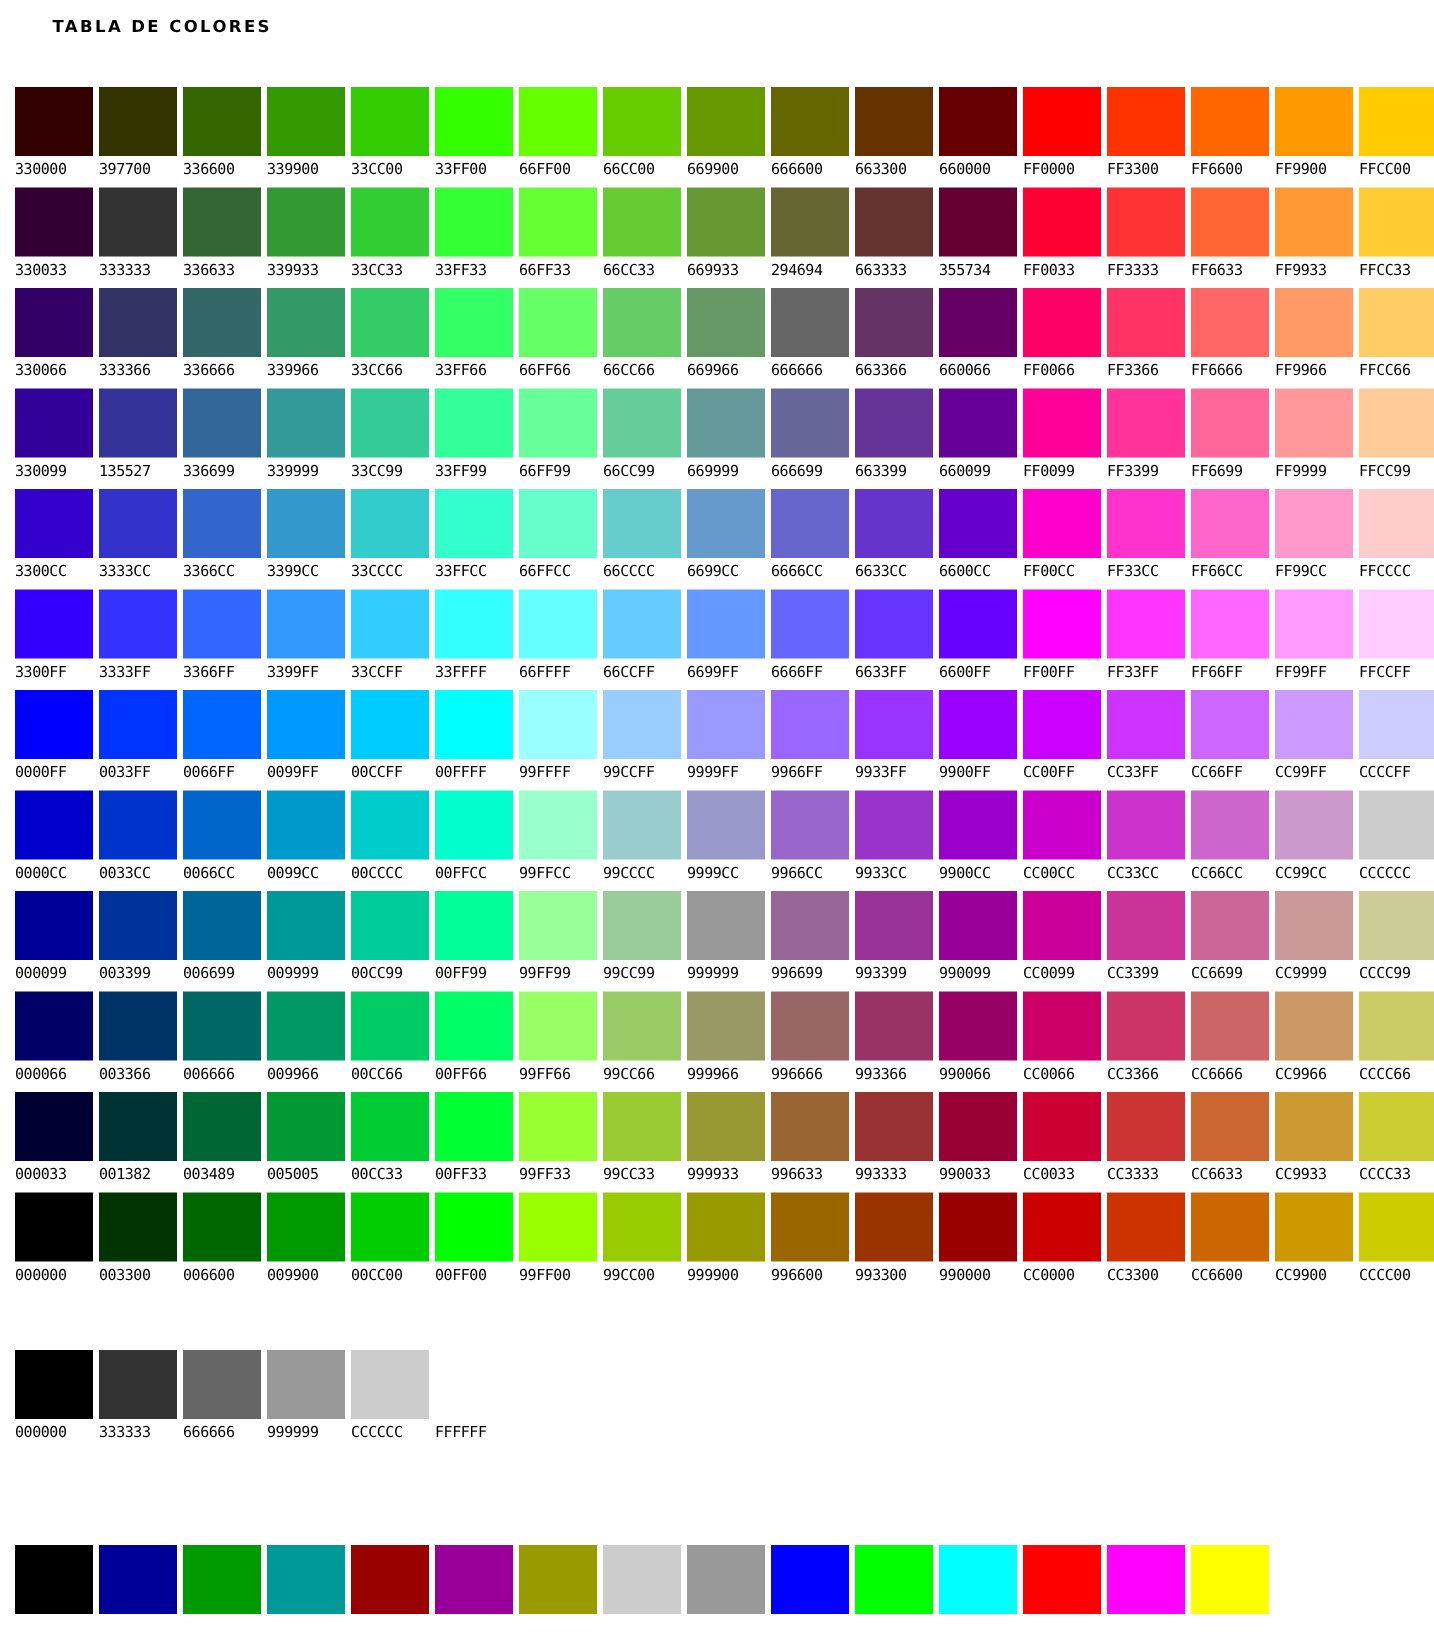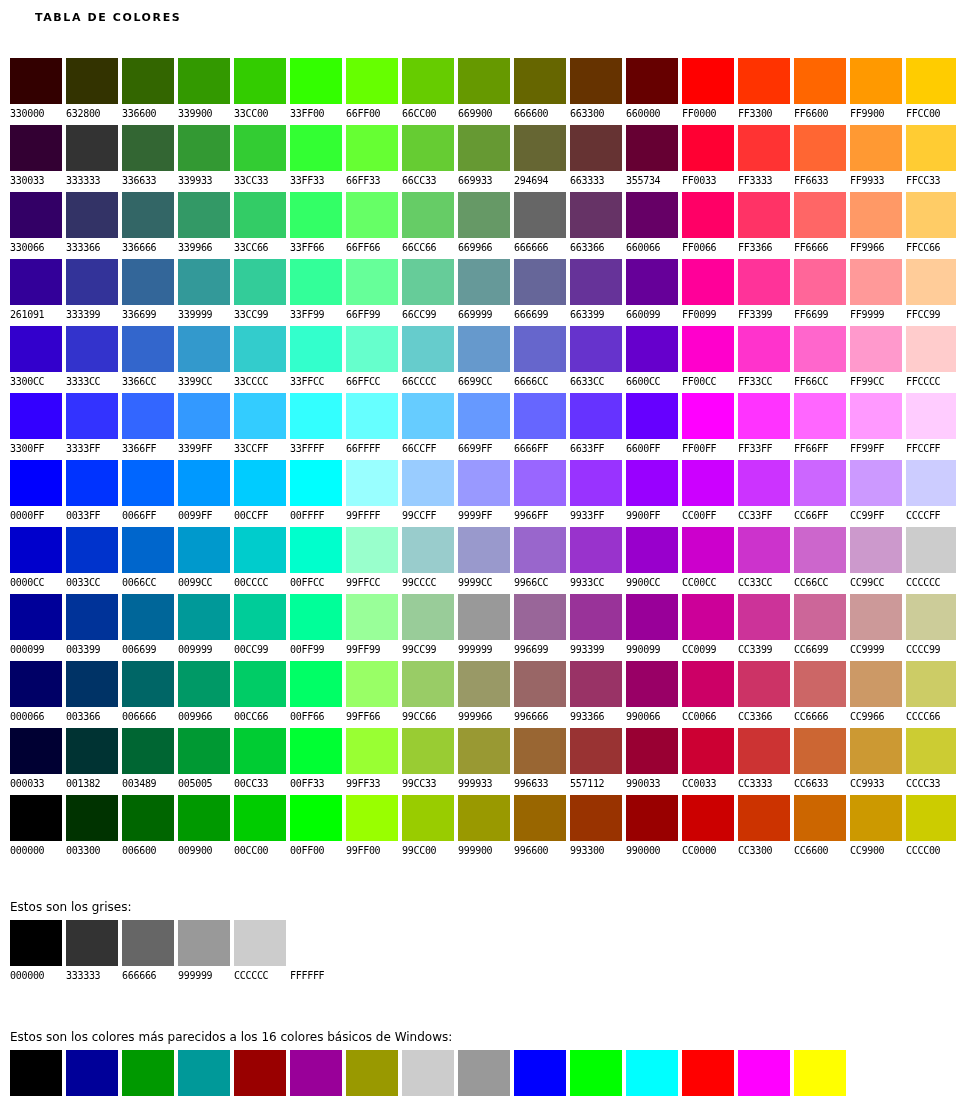--- a/index.html
+++ b/index.html
@@ -95,21 +95,21 @@
 <div id="page-title">TABLA DE COLORES</div>
 
 <div id="main-grid">
     <div class="grid-row">
       <div class="cell">
         <div class="swatch" style="background-color: rgb(51, 0, 0);"></div>
         <div class="hexlabel">330000</div>
       </div>
       <div class="cell">
         <div class="swatch" style="background-color: rgb(51, 51, 0);"></div>
-        <div class="hexlabel">632800</div>
+        <div class="hexlabel">397700</div>
       </div>
       <div class="cell">
         <div class="swatch" style="background-color: rgb(51, 102, 0);"></div>
         <div class="hexlabel">336600</div>
       </div>
       <div class="cell">
         <div class="swatch" style="background-color: rgb(51, 153, 0);"></div>
         <div class="hexlabel">339900</div>
       </div>
       <div class="cell">
@@ -301,25 +301,25 @@
         <div class="hexlabel">FF9966</div>
       </div>
       <div class="cell">
         <div class="swatch" style="background-color: rgb(255, 204, 102);"></div>
         <div class="hexlabel">FFCC66</div>
       </div>
     </div>
     <div class="grid-row">
       <div class="cell">
         <div class="swatch" style="background-color: rgb(51, 0, 153);"></div>
-        <div class="hexlabel">261091</div>
+        <div class="hexlabel">330099</div>
       </div>
       <div class="cell">
         <div class="swatch" style="background-color: rgb(51, 51, 153);"></div>
-        <div class="hexlabel">333399</div>
+        <div class="hexlabel">135527</div>
       </div>
       <div class="cell">
         <div class="swatch" style="background-color: rgb(51, 102, 153);"></div>
         <div class="hexlabel">336699</div>
       </div>
       <div class="cell">
         <div class="swatch" style="background-color: rgb(51, 153, 153);"></div>
         <div class="hexlabel">339999</div>
       </div>
       <div class="cell">
@@ -831,21 +831,21 @@
       <div class="cell">
         <div class="swatch" style="background-color: rgb(153, 153, 51);"></div>
         <div class="hexlabel">999933</div>
       </div>
       <div class="cell">
         <div class="swatch" style="background-color: rgb(153, 102, 51);"></div>
         <div class="hexlabel">996633</div>
       </div>
       <div class="cell">
         <div class="swatch" style="background-color: rgb(153, 51, 51);"></div>
-        <div class="hexlabel">557112</div>
+        <div class="hexlabel">993333</div>
       </div>
       <div class="cell">
         <div class="swatch" style="background-color: rgb(153, 0, 51);"></div>
         <div class="hexlabel">990033</div>
       </div>
       <div class="cell">
         <div class="swatch" style="background-color: rgb(204, 0, 51);"></div>
         <div class="hexlabel">CC0033</div>
       </div>
       <div class="cell">
@@ -931,21 +931,20 @@
         <div class="hexlabel">CC9900</div>
       </div>
       <div class="cell">
         <div class="swatch" style="background-color: rgb(204, 204, 0);"></div>
         <div class="hexlabel">CCCC00</div>
       </div>
     </div>
   </div>
 
 <div id="greys-section">
-  <div class="section-caption">Estos son los grises:</div>
   <div class="strip">
       <div class="cell">
         <div class="swatch" style="background-color: rgb(0, 0, 0);"></div>
         <div class="hexlabel">000000</div>
       </div>
       <div class="cell">
         <div class="swatch" style="background-color: rgb(51, 51, 51);"></div>
         <div class="hexlabel">333333</div>
       </div>
       <div class="cell">
@@ -961,21 +960,20 @@
         <div class="hexlabel">CCCCCC</div>
       </div>
       <div class="cell">
         <div class="swatch" style="background-color: rgb(255, 255, 255);"></div>
         <div class="hexlabel">FFFFFF</div>
       </div>
     </div>
 </div>
 
 <div id="windows-section">
-  <div class="section-caption">Estos son los colores más parecidos a los 16 colores básicos de Windows:</div>
   <div class="strip">
       <div class="cell">
         <div class="swatch" style="background-color: rgb(0, 0, 0);"></div>
       </div>
       <div class="cell">
         <div class="swatch" style="background-color: rgb(0, 0, 153);"></div>
       </div>
       <div class="cell">
         <div class="swatch" style="background-color: rgb(0, 153, 0);"></div>
       </div>

